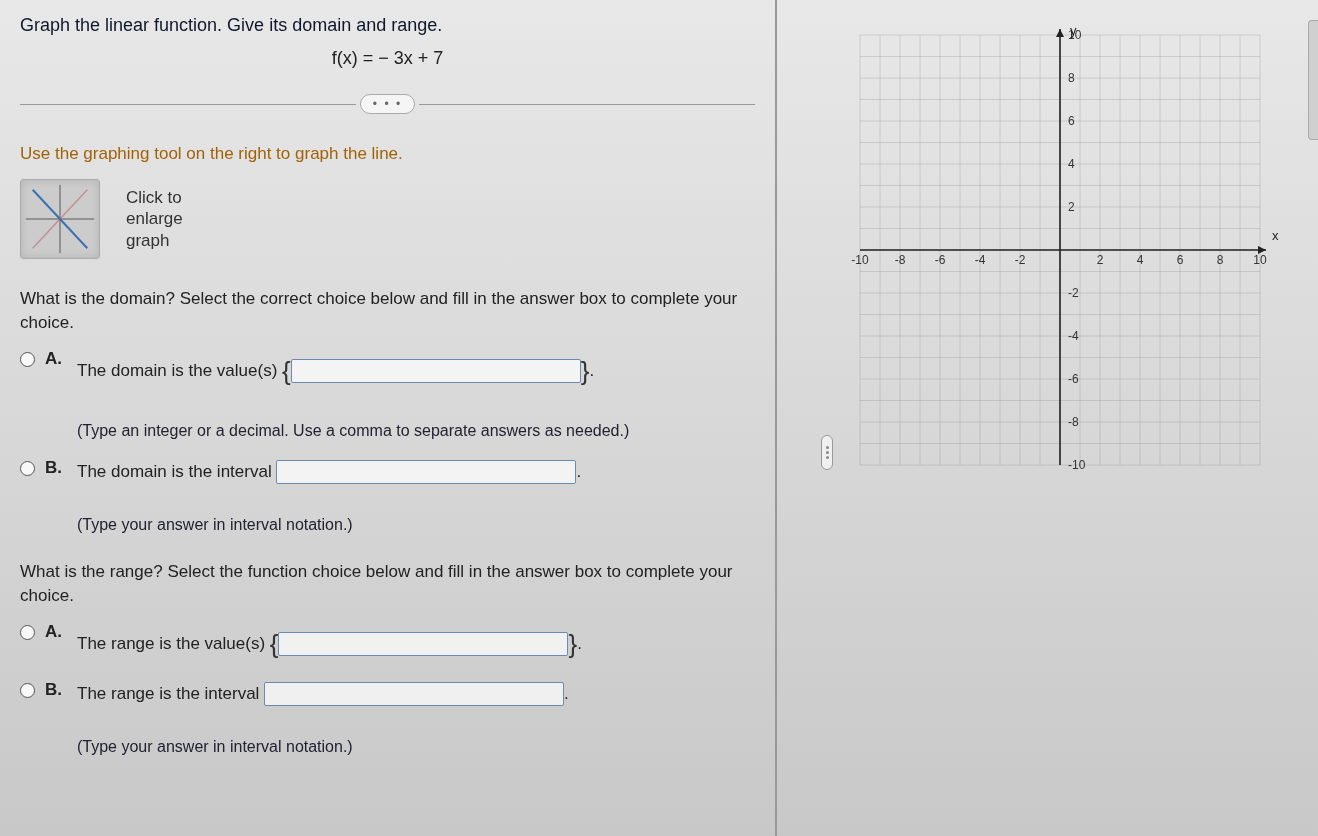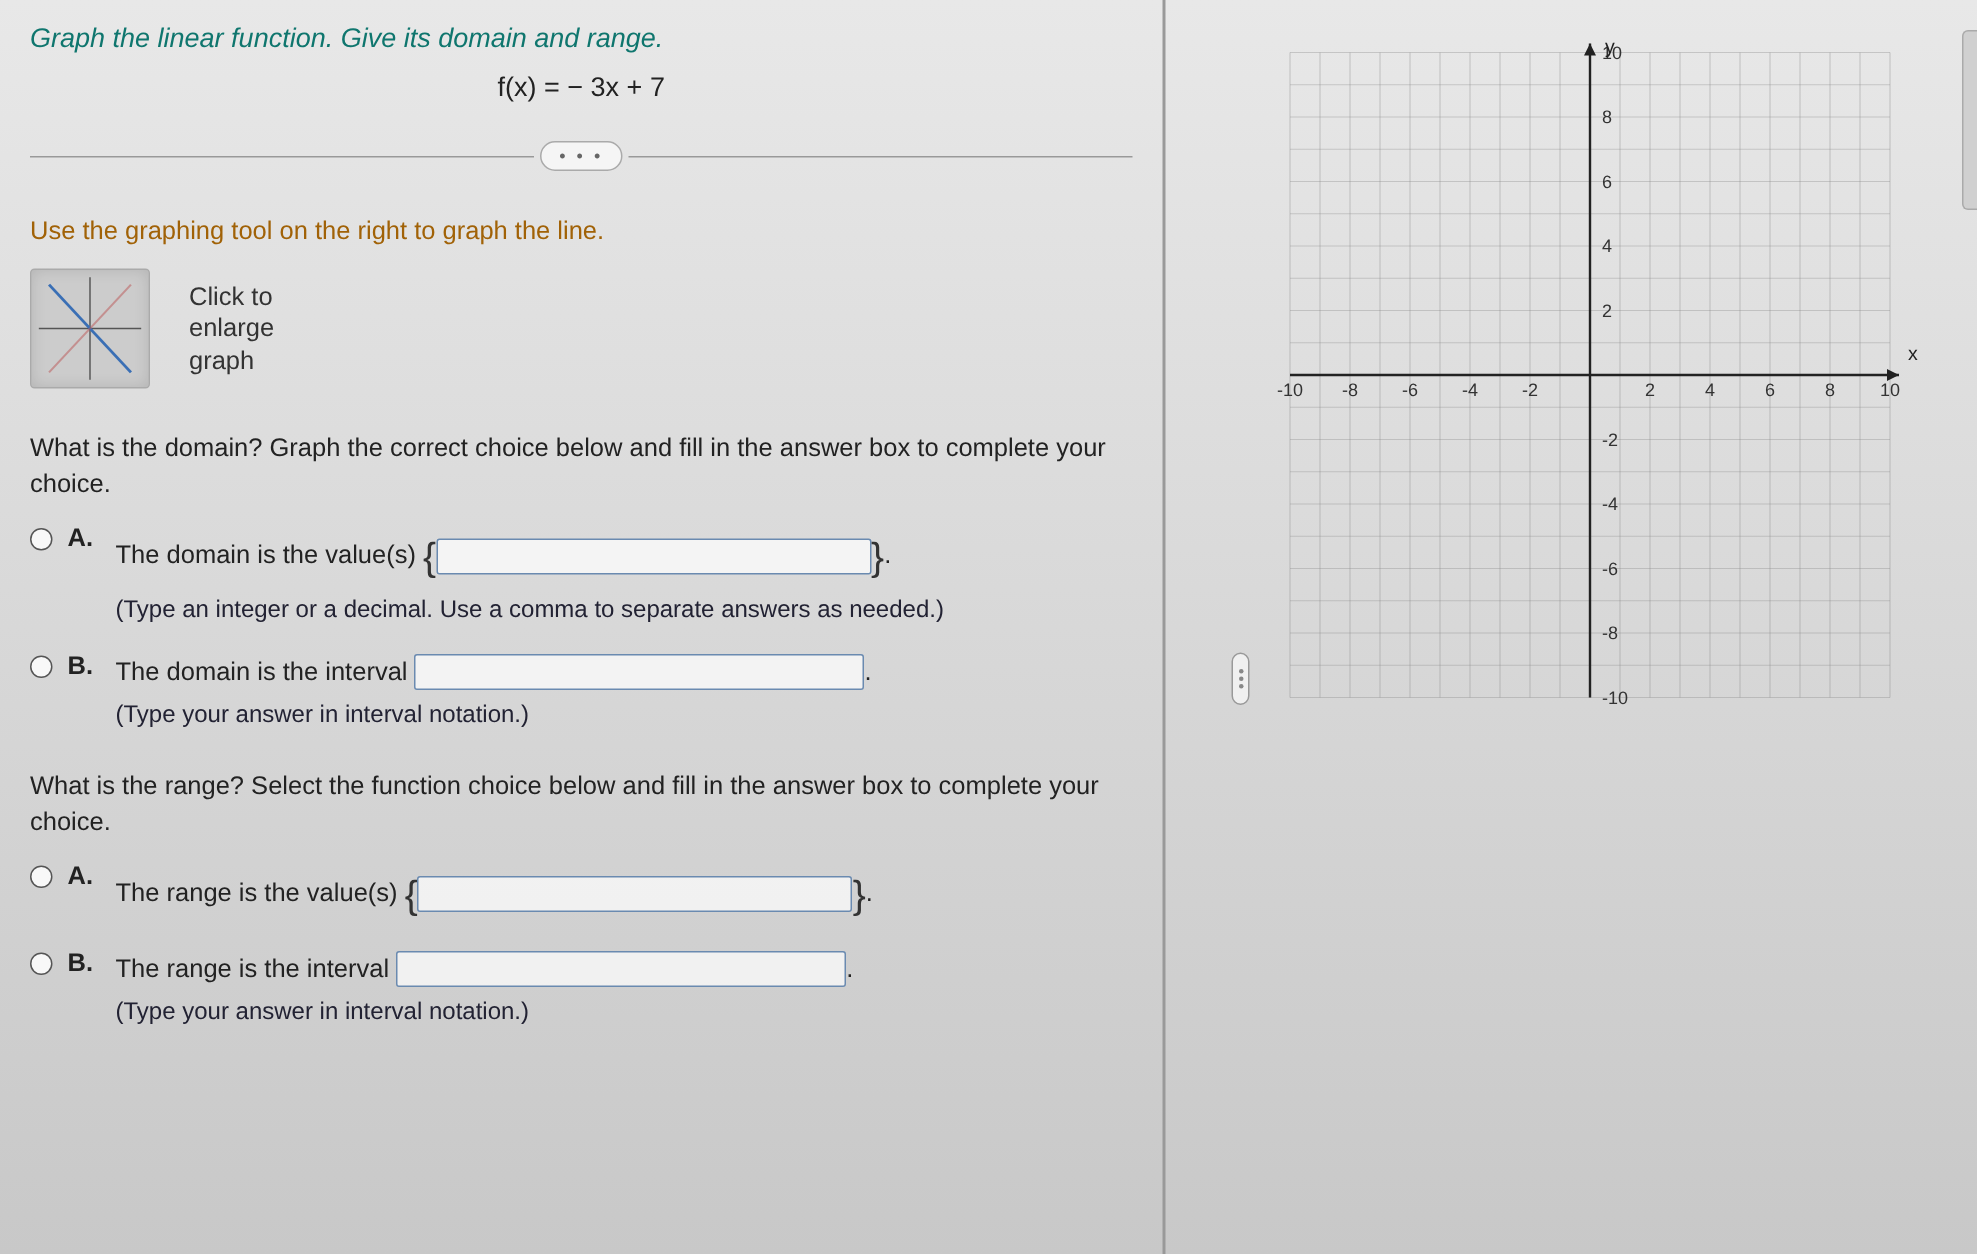--- a/index.html
+++ b/index.html
@@ -39,21 +39,21 @@
       align-items: center;
       justify-content: center;
       gap: 2px;
     }
     .drag-handle span { width: 3px; height: 3px; background: #888; border-radius: 50%; }
     .right-panel {
       flex: 1;
       padding: 20px 10px 20px 60px;
       position: relative;
     }
-    .problem-title { font-size: 18px; color: #0f766e; margin-bottom: 12px; font-style: italic; }
+    .problem-title { font-size: 18px; color: #0f172a; margin-bottom: 12px; }
     .equation { font-size: 18px; color: #222; margin-bottom: 25px; text-align: center; }
     .hr-container {
       display: flex;
       align-items: center;
       margin: 10px 0 30px 0;
     }
     .hr-line { flex: 1; height: 1px; background: #999; }
     .hr-pill {
       border: 1px solid #aaa;
       border-radius: 12px;
@@ -102,21 +102,21 @@
     .choice-body { font-size: 17px; color: #222; line-height: 1.7; }
     .text-input {
       display: inline-block;
       border: 1.5px solid #6a8ab0;
       background: rgba(255,255,255,0.7);
       height: 24px;
       vertical-align: middle;
       border-radius: 2px;
     }
     .brace { font-size: 26px; vertical-align: middle; color: #333; }
-    .hint { color: #223; font-size: 16px; }
+    .hint { color: #223; font-size: 16px; margin-top: 24px; }
     .graph-container { width: 450px; height: 460px; position: relative; }
     .graph-svg { width: 100%; height: 100%; }
     .right-edge-sliver{
       position:absolute;
       right:0; top:20px;
       width:10px; height:120px;
       background:#d0d0d0;
       border-left:1px solid #aaa;
       border-top:1px solid #aaa;
       border-bottom:1px solid #aaa;
@@ -146,21 +146,21 @@
         <line x1="12" y1="10" x2="68" y2="70" stroke="#3a6fb5" stroke-width="2"></line>
         <line x1="12" y1="70" x2="68" y2="10" stroke="#b55" stroke-width="1.5" opacity="0.5"></line>
       </svg>
     </div>
     <div class="thumb-text" style="white-space:pre-line">Click to
 enlarge
 graph</div>
   </div>
 
   <div class="question-block">
-    <div class="question-text">What is the domain? Graph the correct choice below and fill in the answer box to complete your choice.</div>
+    <div class="question-text">What is the domain? Select the correct choice below and fill in the answer box to complete your choice.</div>
 
     <div class="choice-row">
       <div class="radio"></div>
       <div class="choice-letter">A.</div>
       <div class="choice-body">
         <span>The domain is the value(s) </span>
         <span class="brace">{</span><span class="text-input" style="width:290px"></span><span class="brace">}</span>.
         <div class="hint">(Type an integer or a decimal. Use a comma to separate answers as needed.)</div>
       </div>
     </div>

